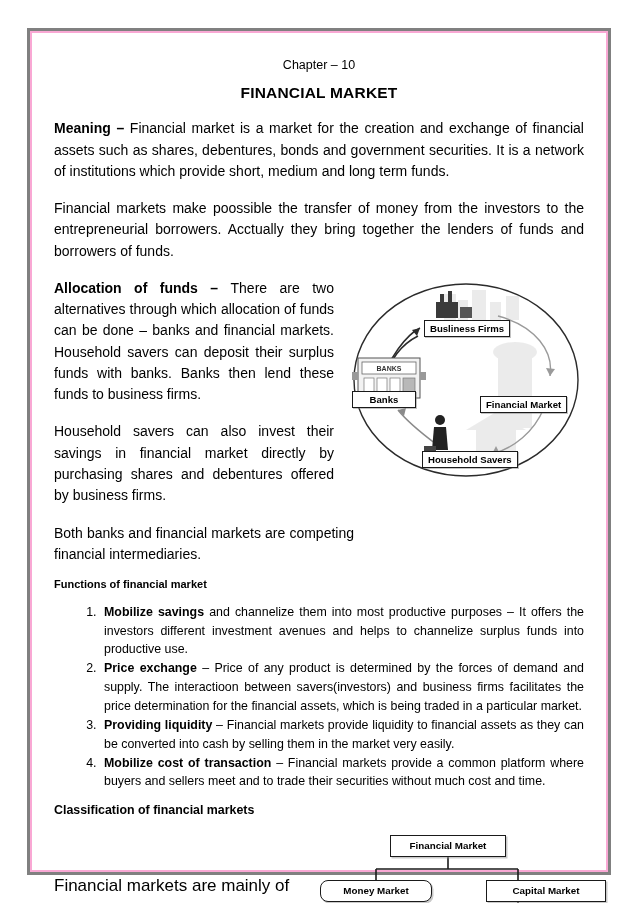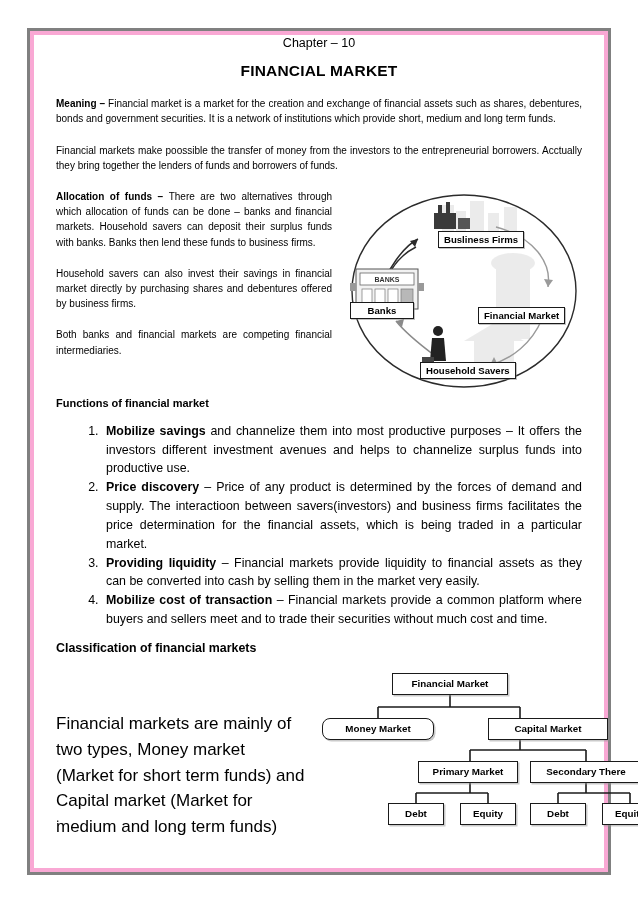--- a/index.html
+++ b/index.html
@@ -18,42 +18,42 @@
   #page-frame {
     position: absolute;
     left: 27px; top: 28px;
     width: 584px; height: 847px;
     border: 3px solid #808080;
     background: #ffffff;
   }
   #page-inner {
     position: absolute;
     left: 0; top: 0; right: 0; bottom: 0;
-    border: 4px solid #f9a8d4;
-    padding: 0 22px 0 22px;
+    border: 2px solid #f9a8d4;
+    padding: 24px 22px 0 22px;
   }
 
   
   .chapter-line {
     text-align: center;
     font-size: 12.5px;
     line-height: 1.3;
     margin: 0 0 11px 0;
   }
   .doc-title {
     text-align: center;
     font-size: 15.5px;
     font-weight: bold;
     letter-spacing: .2px;
     margin: 0 0 16px 0;
   }
 
   
   p.body {
-    font-size: 10px;
+    font-size: 14px;
     line-height: 1.52;
     text-align: justify;
     margin: 16px 0 11px 0;
   }
   p.body b { font-weight: bold; }
 
   .sub-head {
     font-size: 11px;
     font-weight: bold;
     line-height: 1.52;
@@ -80,21 +80,21 @@
     background: #ffffff;
     font-size: 9.6px;
     font-weight: bold;
     text-align: center;
     line-height: 15px;
     height: 17px;
     white-space: nowrap;
     padding: 0 5px;
     box-shadow: 1px 1px 0 rgba(120,120,120,.45);
   }
-  #cd-business { left: 92px;  top: 40px; }
+  #cd-business { left: 76px;  top: 40px; }
   #cd-banks    { left: 4px;   top: 111px; width: 64px; }
   #cd-finmkt   { left: 132px; top: 116px; }
   #cd-house    { left: 74px;  top: 171px; }
 
   
   ol.fn {
     margin: 0 0 12px 0;
     padding-left: 46px;
     font-size: 12.4px;
     line-height: 1.52;
@@ -240,21 +240,21 @@
 
       <p class="body narrow">Both banks and financial markets are competing financial intermediaries.</p>
 
       <div style="clear:both"></div>
     </div>
 
     <div class="sub-head">Functions of financial market</div>
 
     <ol class="fn">
       <li><b>Mobilize savings</b><span> and channelize them into most productive purposes – It offers the investors different investment avenues and helps to channelize surplus funds into productive use.</span></li>
-      <li><b>Price discovery</b><span> – Price of any product is determined by the forces of demand and supply. The interactioon between savers(investors) and business firms facilitates the price determination for the financial assets, which is being traded in a particular market.</span></li>
+      <li><b>Price exchange</b><span> – Price of any product is determined by the forces of demand and supply. The interactioon between savers(investors) and business firms facilitates the price determination for the financial assets, which is being traded in a particular market.</span></li>
       <li><b>Providing liquidity</b><span> – Financial markets provide liquidity to financial assets as they can be converted into cash by selling them in the market very easily.</span></li>
       <li><b>Mobilize cost of transaction</b><span> – Financial markets provide a common platform where buyers and sellers meet and to trade their securities without much cost and time.</span></li>
     </ol>
 
     <div class="class-head">Classification of financial markets</div>
 
     <div class="class-zone">
       <div class="class-text">Financial markets are mainly of two types, Money market (Market for short term funds) and Capital market (Market for medium and long term funds)</div>
       <div class="trailing-dot">.</div>
 

